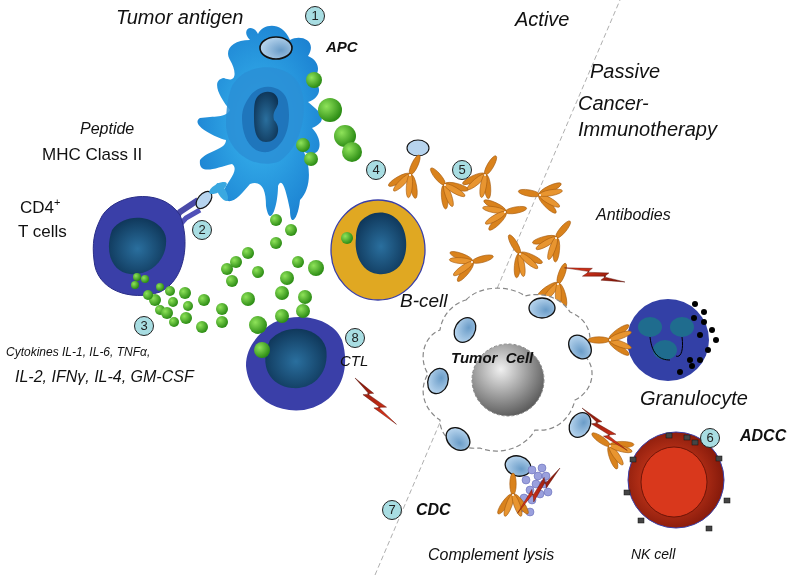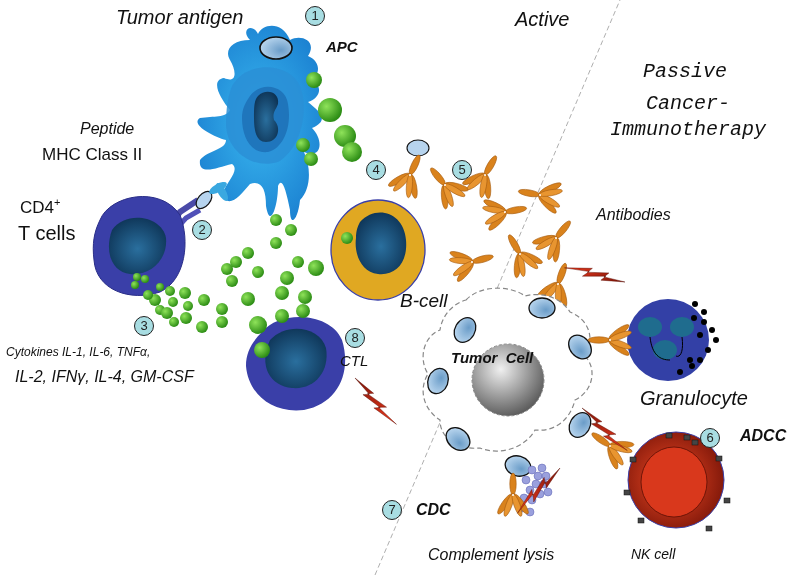--- a/index.html
+++ b/index.html
@@ -1,21 +1,21 @@
 <!DOCTYPE html>
 <html><head>
 <meta charset="utf-8">
 <style>
   html, body { margin: 0; padding: 0; background: #ffffff; }
   body { width: 800px; height: 575px; overflow: hidden; position: relative; font-family: "Liberation Sans", sans-serif; }
   #canvas { position: absolute; left: 0; top: 0; width: 800px; height: 575px; }
   .lbl { position: absolute; color: #111; font-family: "Liberation Sans", sans-serif; white-space: nowrap; line-height: 1.15; }
   .it { font-style: italic; }
   .bd { font-weight: bold; }
-  .ctr { text-align: center; font-family: Liberation Mono, monospace; }
+  .ctr { text-align: left; }
   .num { position: absolute; width: 18px; height: 18px; border-radius: 50%; background: #a8dde2; border: 1.3px solid #222; font-size: 13px; line-height: 18px; text-align: center; color: #222; font-family: "Liberation Sans", sans-serif; }
 </style>
 </head>
 <body>
 
 <svg id="canvas" viewBox="0 0 800 575" xmlns="http://www.w3.org/2000/svg">
   <defs>
     <radialGradient id="gNuc" cx="50%" cy="55%" r="60%">
       <stop offset="0%" stop-color="#2a6f9e"></stop>
       <stop offset="100%" stop-color="#0d3355"></stop>
@@ -232,21 +232,21 @@
 
 <div class="lbl it" style="left:116px; top:6px; font-size:20px;">Tumor antigen</div>
 <div class="lbl it bd" style="left:326px; top:38px; font-size:15px;">APC</div>
 <div class="lbl it" style="left:515px; top:8px; font-size:20px;">Active</div>
 <div class="lbl it ctr" style="left:590px; top:60px; width:190px; font-size:20px;">Passive</div>
 <div class="lbl it ctr" style="left:578px; top:92px; width:220px; font-size:20px;">Cancer-</div>
 <div class="lbl it ctr" style="left:578px; top:118px; width:220px; font-size:20px;">Immunotherapy</div>
 <div class="lbl it" style="left:80px; top:120px; font-size:16px;">Peptide</div>
 <div class="lbl" style="left:42px; top:145px; font-size:17px;">MHC Class II</div>
 <div class="lbl" style="left:20px; top:196px; font-size:17px;"><span>CD4</span><sup style="font-size:11px;">+</sup></div>
-<div class="lbl" style="left:18px; top:222px; font-size:20px;">T cells</div>
+<div class="lbl" style="left:18px; top:222px; font-size:17px;">T cells</div>
 <div class="lbl it" style="left:6px; top:346px; font-size:12px;text-align:right;">Cytokines IL-1, IL-6, TNFα,</div>
 <div class="lbl it" style="left:15px; top:368px; font-size:16px;">IL-2, IFNγ, IL-4, GM-CSF</div>
 <div class="lbl it" style="left:400px; top:290px; font-size:19px;">B-cell</div>
 <div class="lbl it" style="left:596px; top:206px; font-size:16px;">Antibodies</div>
 <div class="lbl it" style="left:340px; top:352px; font-size:15px;">CTL</div>
 <div class="lbl it bd" style="left:451px; top:349px; font-size:15px; white-space:pre;">Tumor  Cell</div>
 <div class="lbl it" style="left:640px; top:387px; font-size:20px;">Granulocyte</div>
 <div class="lbl it bd" style="left:740px; top:427px; font-size:16px;">ADCC</div>
 <div class="lbl it bd" style="left:416px; top:501px; font-size:16px;">CDC</div>
 <div class="lbl it" style="left:428px; top:546px; font-size:16px;">Complement lysis</div>

